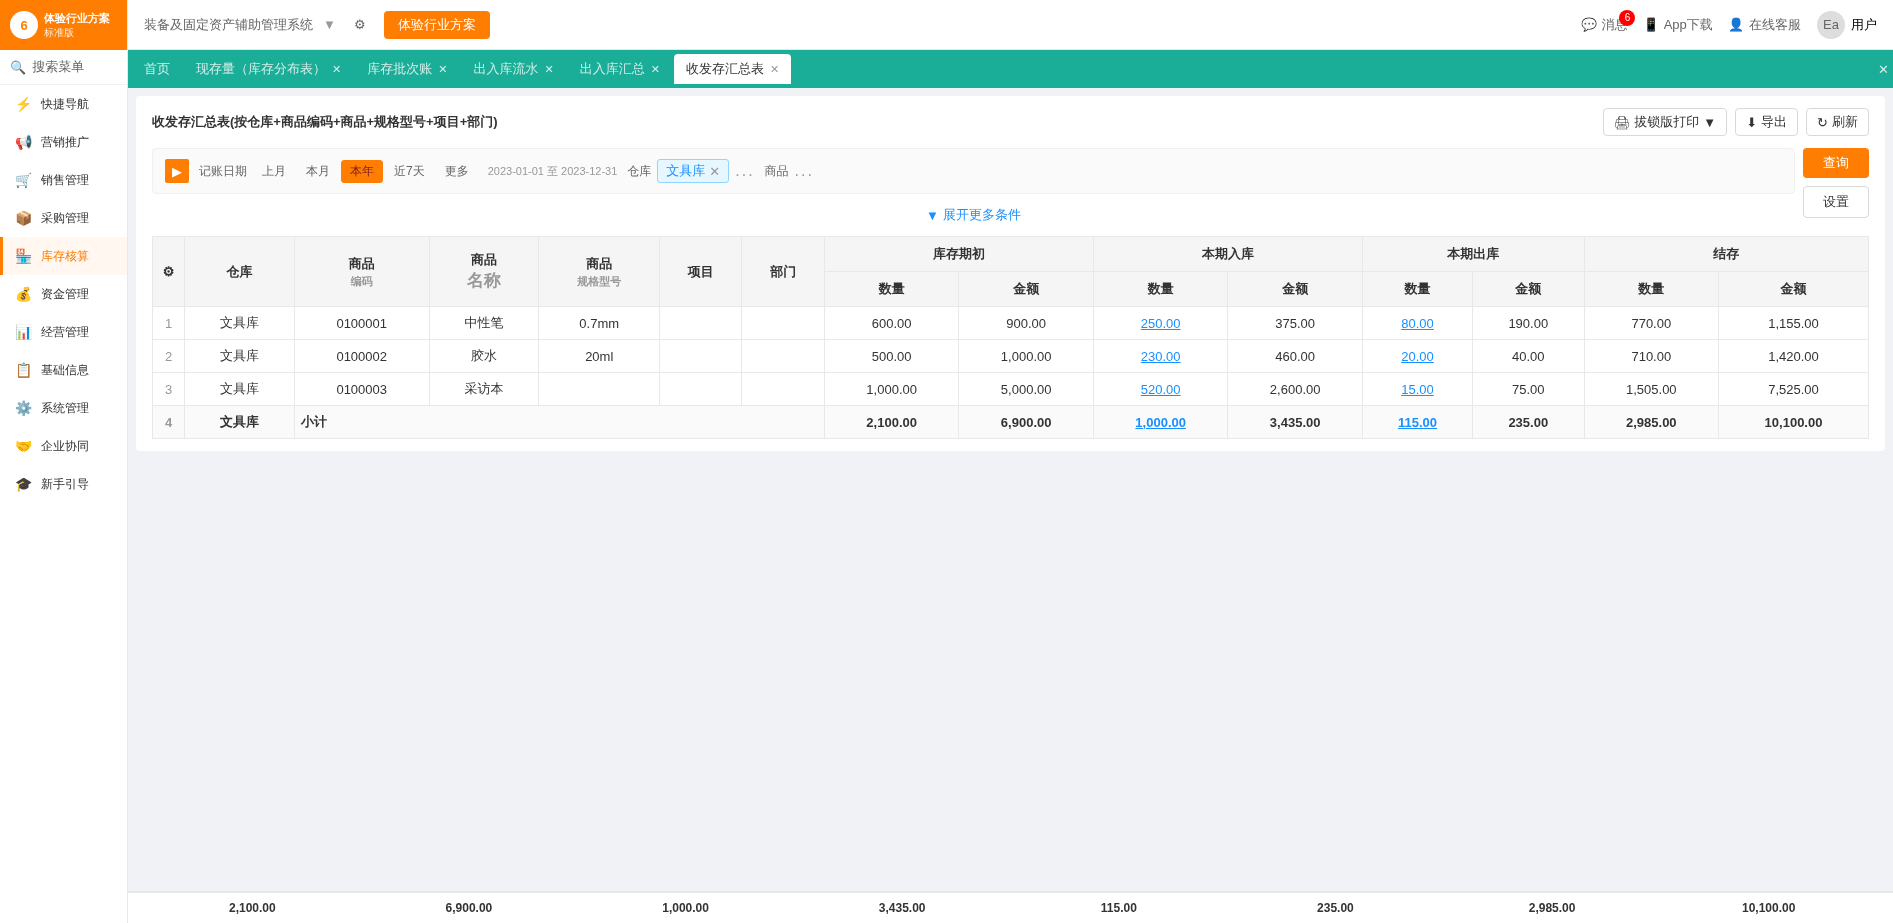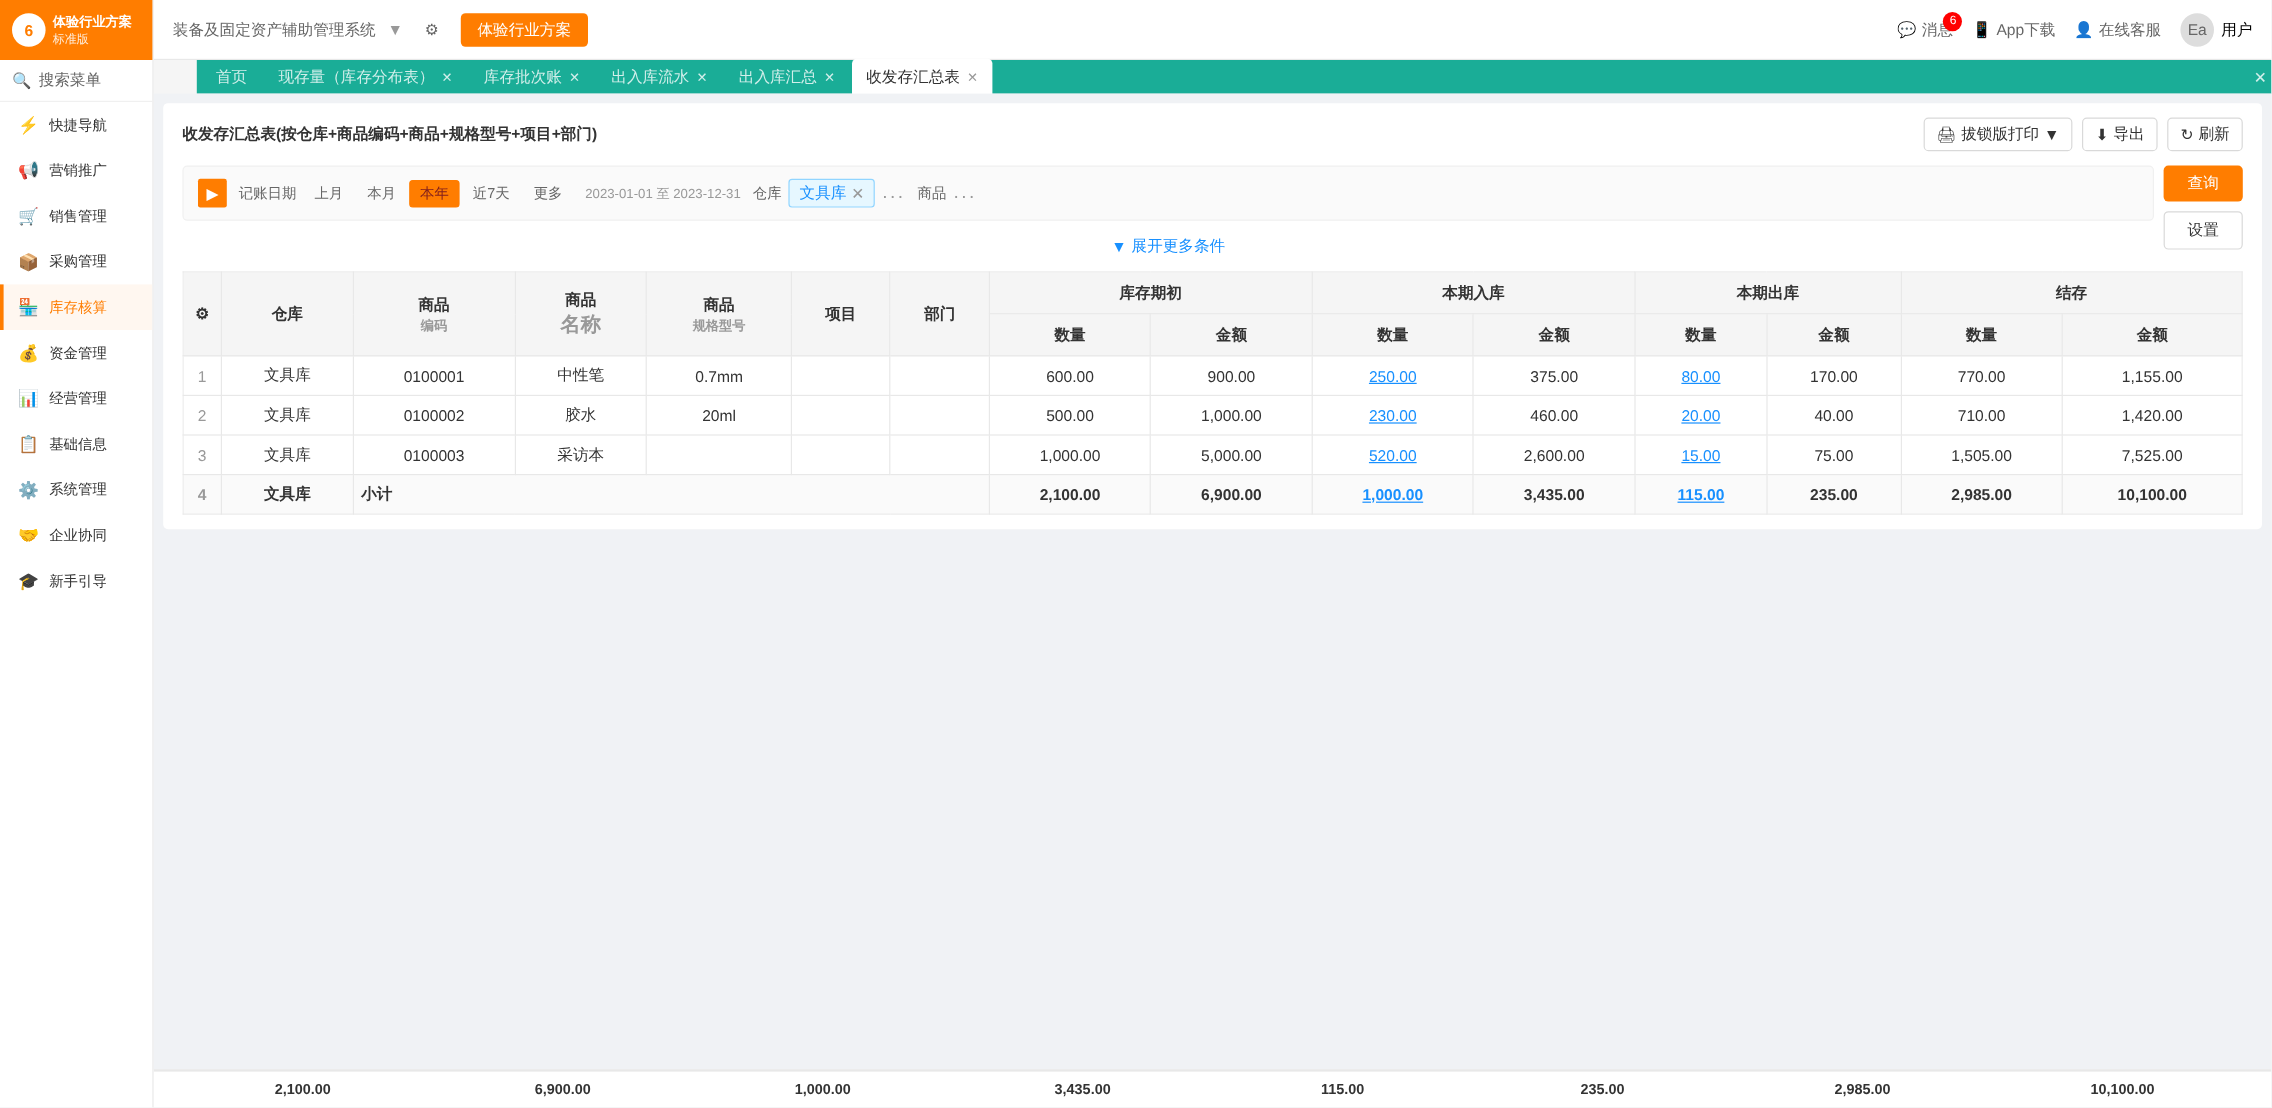--- a/index.html
+++ b/index.html
@@ -24,21 +24,21 @@
     .topbar-left { display: flex; align-items: center; gap: 10px; }
     .topbar-right { display: flex; align-items: center; gap: 16px; }
     .topbar-btn { background: #ff7d00; color: #fff; border: none; padding: 5px 14px; border-radius: 4px; cursor: pointer; font-size: 13px; }
     .topbar-icon-btn { display: flex; align-items: center; gap: 4px; cursor: pointer; color: #666; font-size: 12px; position: relative; }
     .badge-red { background: #f00; color: #fff; border-radius: 50%; width: 16px; height: 16px; font-size: 10px; display: flex; align-items: center; justify-content: center; position: absolute; top: -6px; right: -8px; }
     .gear-btn { width: 28px; height: 28px; display: flex; align-items: center; justify-content: center; cursor: pointer; color: #666; }
     .user-info { display: flex; align-items: center; gap: 6px; cursor: pointer; justify-content: flex-end; }
     .user-avatar { width: 28px; height: 28px; border-radius: 50%; background: #ddd; display: flex; align-items: center; justify-content: center; font-size: 12px; color: #666; }
 
     
-    .tabs { background: #1aad97; display: flex; align-items: center; padding: 0 4px; height: 28px; margin-left: 36px; }
+    .tabs { background: #1aad97; display: flex; align-items: center; padding: 0 4px; height: 38px; }
     .tab { display: flex; align-items: center; gap: 4px; padding: 6px 12px; cursor: pointer; color: rgba(255,255,255,0.8); font-size: 13px; border-radius: 4px 4px 0 0; margin-right: 2px; white-space: nowrap; }
     .tab.active { background: #fff; color: #333; }
     .tab .tab-close { font-size: 11px; color: inherit; margin-left: 2px; }
     .tab.active .tab-close { color: #999; }
     .tab-close-main { margin-left: auto; color: rgba(255,255,255,0.8); cursor: pointer; padding-left: 8px; }
 
     
     .content { flex: 1; background: #f0f2f5; overflow: auto; padding: 0; }
     .page-inner { background: #fff; margin: 8px; border-radius: 4px; padding: 12px 16px; }
 
@@ -305,21 +305,21 @@
               <td>0100001</td>
               <td>中性笔</td>
               <td>0.7mm</td>
               <td></td>
               <td></td>
               <td>600.00</td>
               <td>900.00</td>
               <td class="underline">250.00</td>
               <td>375.00</td>
               <td class="underline">80.00</td>
-              <td>170.00</td>
+              <td>190.00</td>
               <td>770.00</td>
               <td>1,155.00</td>
             </tr>
 
             <tr>
               <td class="row-num">2</td>
               <td>文具库</td>
               <td>0100002</td>
               <td>胶水</td>
               <td>20ml</td>

